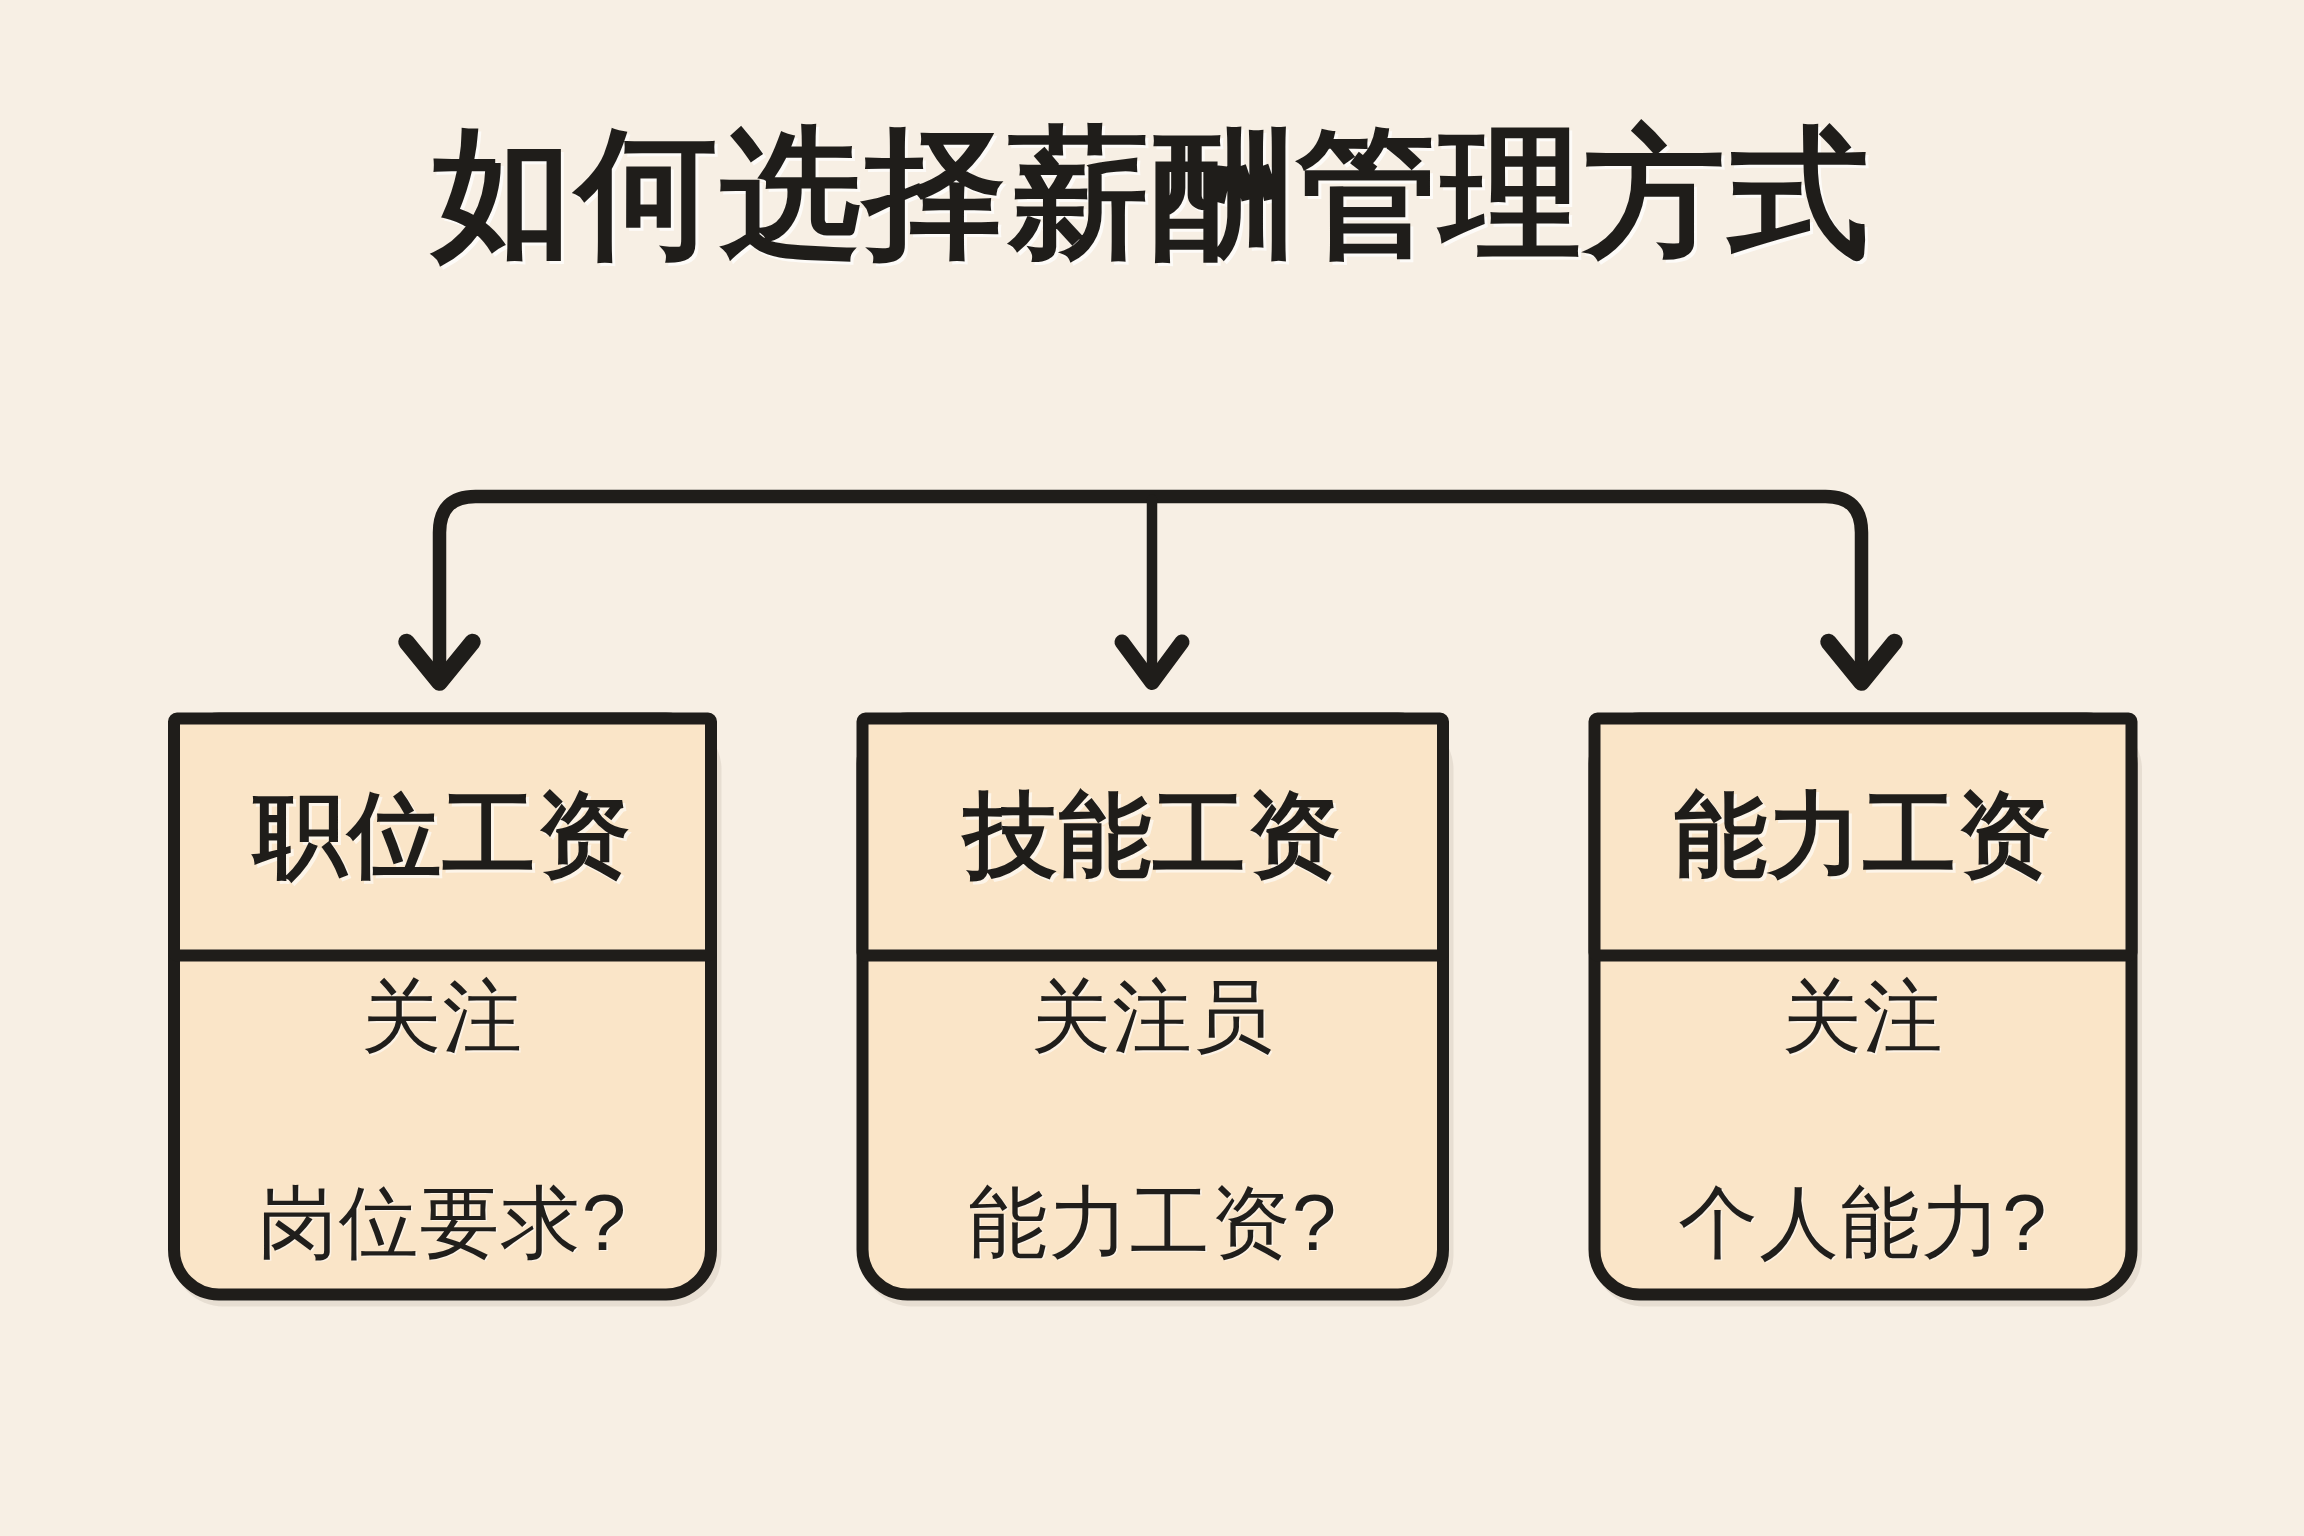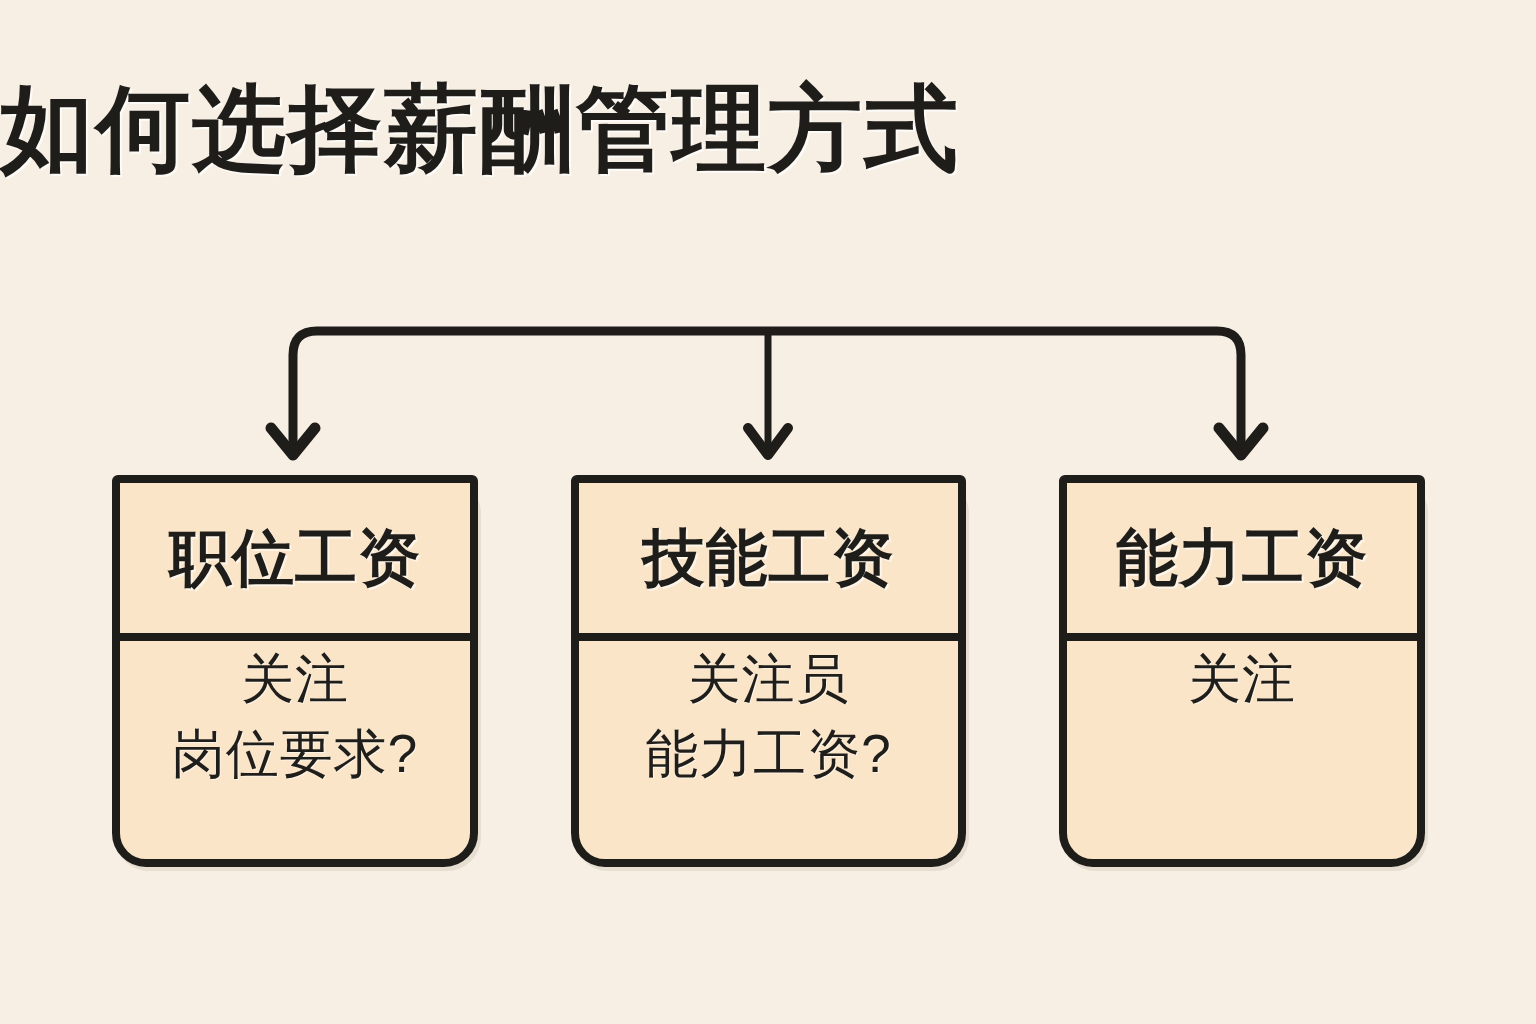--- a/index.html
+++ b/index.html
@@ -21,20 +21,21 @@
     height: 1024px;
     background: #f7efe4;
   }
 
   
   #page-title {
     position: absolute;
     left: 0;
     top: 78px;
     width: 1536px;
+    text-align: center;
     font-size: 94px;
     line-height: 1.08;
     font-weight: 700;
     letter-spacing: 2px;
     color: #1f1d1a;
     text-shadow: 2px 2px 0 rgba(255, 255, 255, 0.75);
     white-space: nowrap;
   }
 
   
@@ -87,21 +88,21 @@
 
   .card-body {
     position: absolute;
     left: 0;
     right: 0;
     top: 158px;
     bottom: 0;
     display: flex;
     flex-direction: column;
     align-items: center;
-    justify-content: flex-start;
+    justify-content: space-between;
     padding-bottom: 6px;
   }
 
   .card-body-line {
     font-size: 53px;
     font-weight: 400;
     line-height: 1.42;
     color: #201e1b;
     text-align: center;
     letter-spacing: 1px;
@@ -148,16 +149,17 @@
       <div class="card-body-line">能力工资?</div>
     </div>
   </div>
 
   <div class="card" id="card-2">
     <div class="card-header">
       <span class="card-header-label">能力工资</span>
     </div>
     <div class="card-body">
       <div class="card-body-line">关注</div>
+      <div class="card-body-line">个人能力?</div>
     </div>
   </div>
 
 </div>
 
 </body></html>

